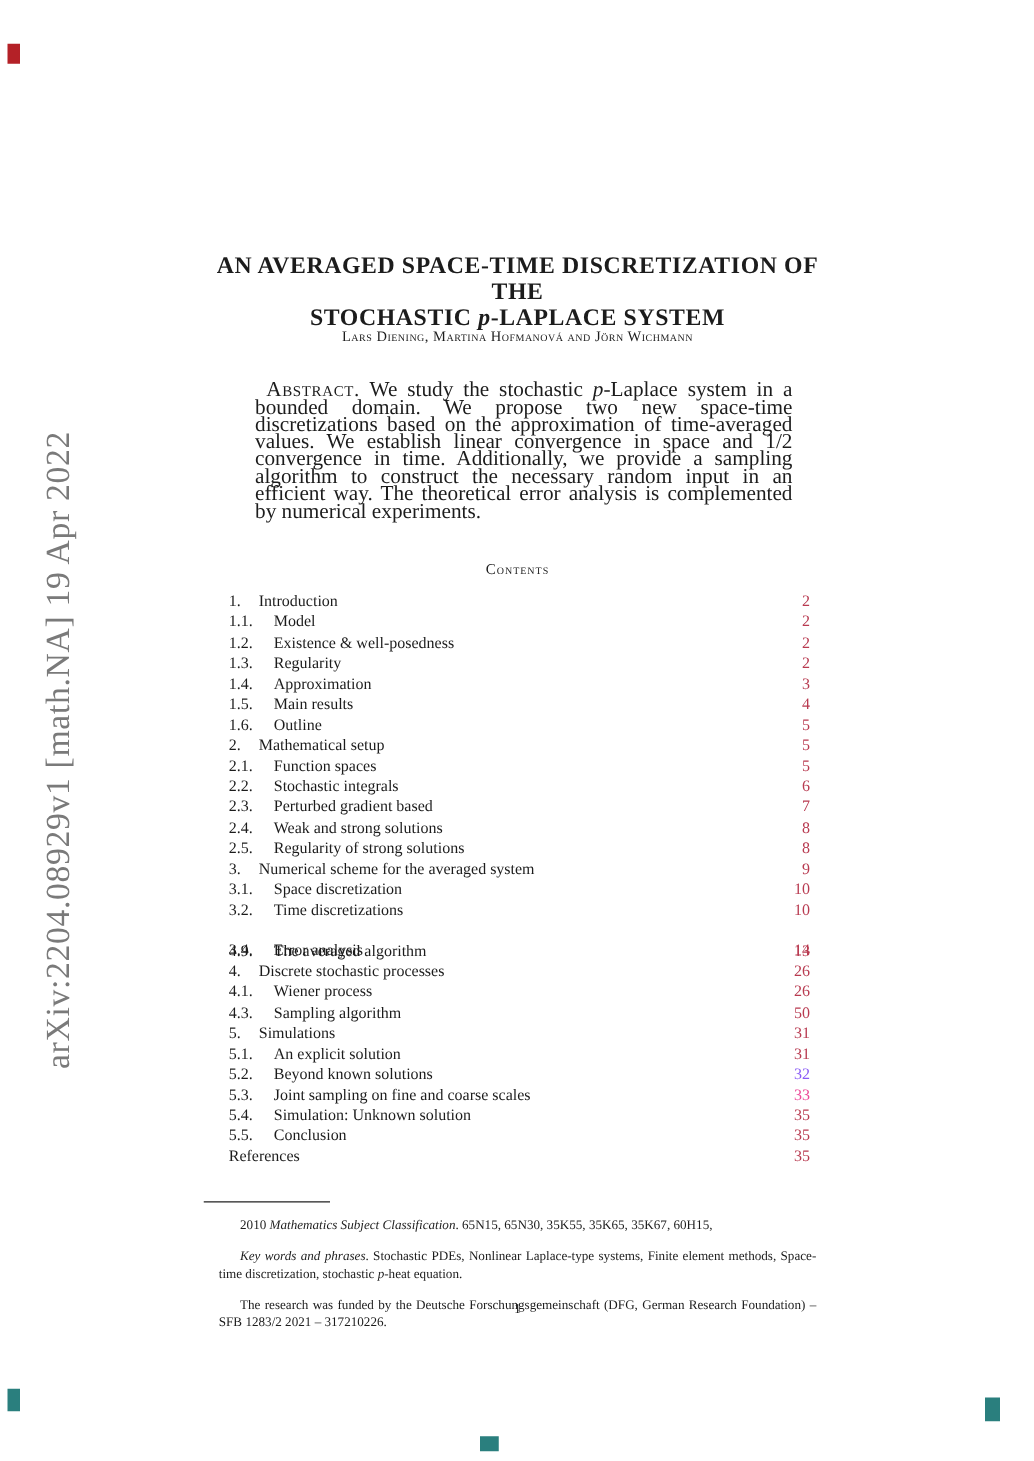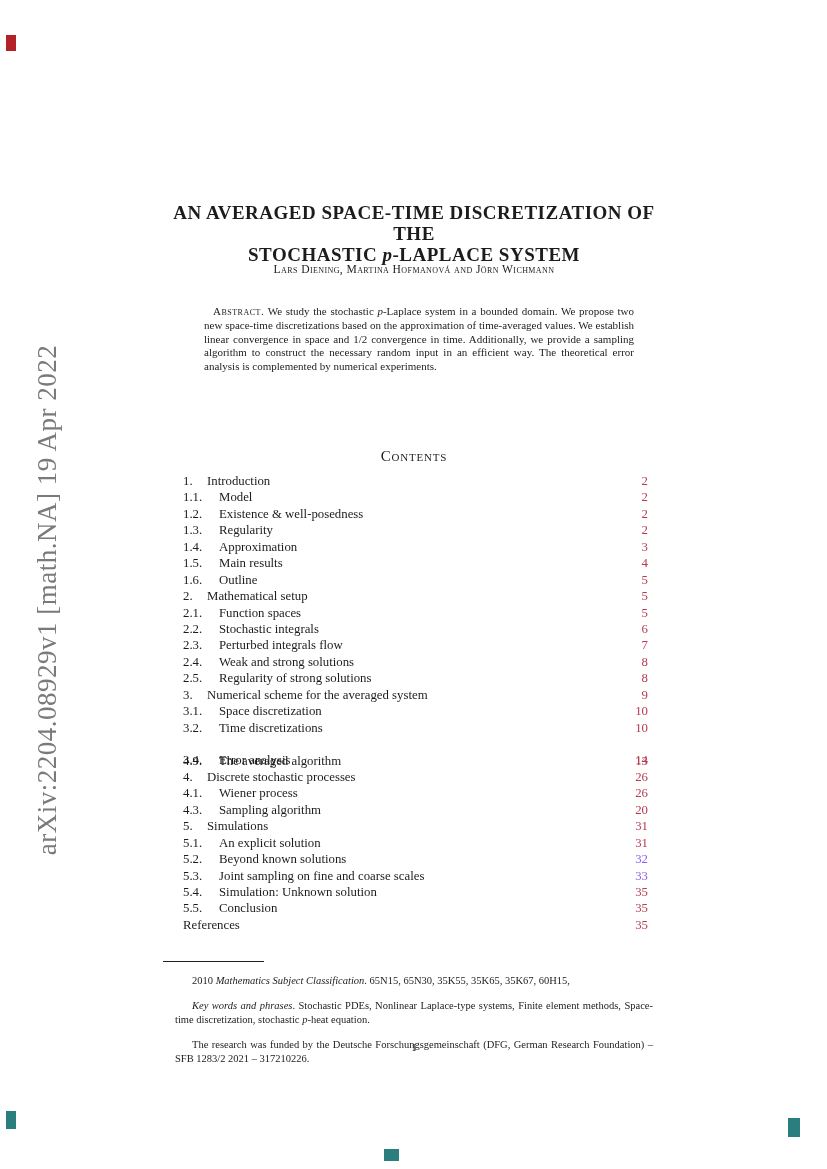--- a/index.html
+++ b/index.html
@@ -18,26 +18,26 @@
     text-align:center; font-weight:bold; font-size:19px; line-height:21px;
     letter-spacing:0.5px;
   }
   .paper-title i { font-weight:bold; }
   .authors {
     position:absolute; top:263px; left:143px; width:542px;
     text-align:center; font-variant:small-caps; font-size:11.6px; letter-spacing:0.4px;
   }
   .abstract {
     position:absolute; top:305px; left:204px; width:430px;
-    font-size:11px; line-height:13.8px; text-align:justify; text-indent:9px;
+    font-size:17px; line-height:13.8px; text-align:justify; text-indent:9px;
   }
   .abstract .sc { font-variant:small-caps; letter-spacing:0.5px; }
   .contents-heading {
     position:absolute; top:448px; left:163px; width:502px; text-align:center;
-    font-variant:small-caps; font-size:15px; letter-spacing:0.8px;
+    font-variant:small-caps; font-size:12px; letter-spacing:0.8px;
   }
   .toc {
     position:absolute; top:473px; left:183px; width:465px;
     font-size:12.8px;
   }
   .toc-row { display:flex; align-items:baseline; height:16.45px; line-height:16.4px; }
   .toc-num { display:inline-block; flex:0 0 auto; }
   .toc-num.lvl1 { width:24px; }
   .toc-num.lvl2 { width:36px; }
   .toc-num.lvl0 { width:0; }
@@ -130,21 +130,21 @@
         <span class="toc-label">Function spaces</span>
         <span class="toc-page" style="color: rgb(184, 58, 80);">5</span>
       </div>
       <div class="toc-row">
         <span class="toc-num lvl2">2.2.</span>
         <span class="toc-label">Stochastic integrals</span>
         <span class="toc-page" style="color: rgb(184, 58, 80);">6</span>
       </div>
       <div class="toc-row">
         <span class="toc-num lvl2">2.3.</span>
-        <span class="toc-label">Perturbed integrals flow</span>
+        <span class="toc-label">Perturbed gradient based</span>
         <span class="toc-page" style="color: rgb(184, 58, 80);">7</span>
       </div>
       <div class="toc-row">
         <span class="toc-num lvl2">2.4.</span>
         <span class="toc-label">Weak and strong solutions</span>
         <span class="toc-page" style="color: rgb(184, 58, 80);">8</span>
       </div>
       <div class="toc-row">
         <span class="toc-num lvl2">2.5.</span>
         <span class="toc-label">Regularity of strong solutions</span>
@@ -181,41 +181,41 @@
         <span class="toc-page" style="color: rgb(184, 58, 80);">26</span>
       </div>
       <div class="toc-row">
         <span class="toc-num lvl2">4.1.</span>
         <span class="toc-label">Wiener process</span>
         <span class="toc-page" style="color: rgb(184, 58, 80);">26</span>
       </div>
       <div class="toc-row">
         <span class="toc-num lvl2">4.3.</span>
         <span class="toc-label">Sampling algorithm</span>
-        <span class="toc-page" style="color: rgb(184, 58, 80);">20</span>
+        <span class="toc-page" style="color: rgb(184, 58, 80);">50</span>
       </div>
       <div class="toc-row">
         <span class="toc-num lvl1">5.</span>
         <span class="toc-label">Simulations</span>
         <span class="toc-page" style="color: rgb(184, 58, 80);">31</span>
       </div>
       <div class="toc-row">
         <span class="toc-num lvl2">5.1.</span>
         <span class="toc-label">An explicit solution</span>
         <span class="toc-page" style="color: rgb(184, 58, 80);">31</span>
       </div>
       <div class="toc-row">
         <span class="toc-num lvl2">5.2.</span>
         <span class="toc-label">Beyond known solutions</span>
         <span class="toc-page" style="color: #8b5cf6;">32</span>
       </div>
       <div class="toc-row">
         <span class="toc-num lvl2">5.3.</span>
         <span class="toc-label">Joint sampling on fine and coarse scales</span>
-        <span class="toc-page" style="color: #8b5cf6;">33</span>
+        <span class="toc-page" style="color: #ec4899;">33</span>
       </div>
       <div class="toc-row">
         <span class="toc-num lvl2">5.4.</span>
         <span class="toc-label">Simulation: Unknown solution</span>
         <span class="toc-page" style="color: rgb(184, 58, 80);">35</span>
       </div>
       <div class="toc-row">
         <span class="toc-num lvl2">5.5.</span>
         <span class="toc-label">Conclusion</span>
         <span class="toc-page" style="color: rgb(184, 58, 80);">35</span>

